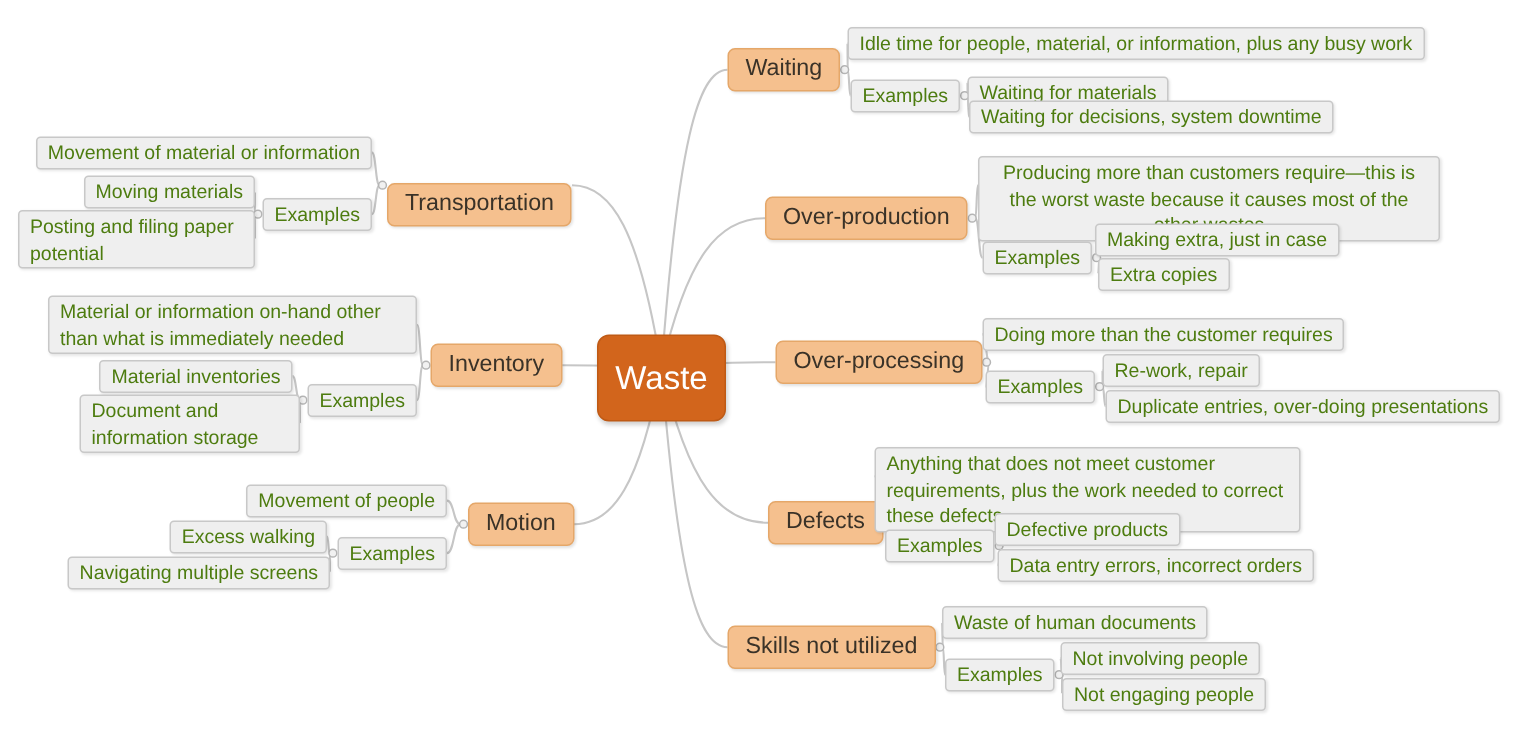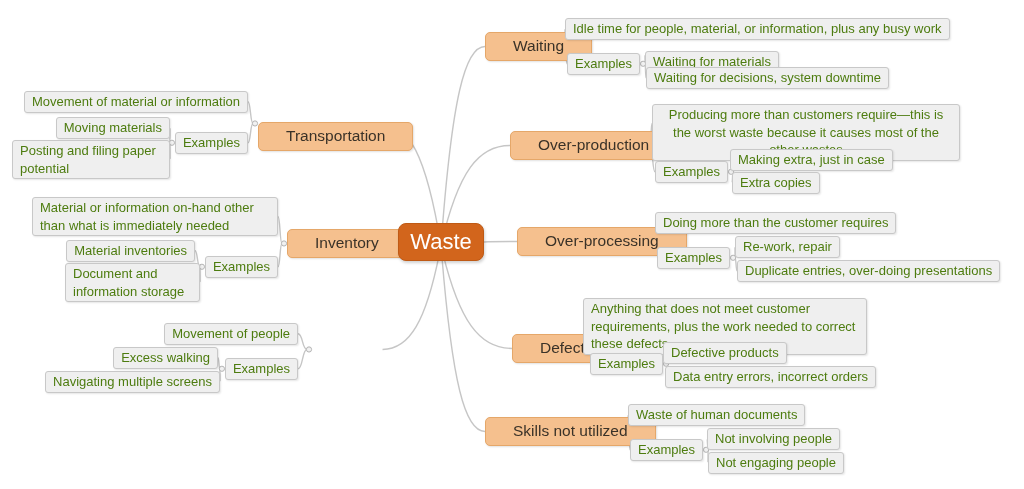--- a/index.html
+++ b/index.html
@@ -15,21 +15,21 @@
     border-radius:3px;color:#4d7c0f;
   }
   .leaf{
     background:#efefef;border:1px solid #c8c8c8;
     font-size:13px;line-height:1.35;padding:1px 7px;
     box-shadow:1px 1px 2px rgba(0,0,0,0.10);
   }
   .wrap{white-space:normal;}
   .topic{
     background:#f5c08e;border:1px solid #e5a769;border-radius:5px;
-    font-size:15.5px;line-height:1.35;padding:3px 27px;color:#3a3228;
+    font-size:15.5px;line-height:1.35;padding:3px 11px;color:#3a3228;
     box-shadow:1px 1px 2px rgba(0,0,0,0.12);
   }
   .center-node{
     background:#d2651c;border:1px solid #bf5a15;border-radius:8px;
     color:#ffffff;font-size:22px;z-index:2;
     display:flex;align-items:center;justify-content:center;
     box-shadow:1px 2px 3px rgba(0,0,0,0.18);
   }
   .t-center{text-align:center;}
 </style>
@@ -89,34 +89,35 @@
       <circle cx="626.578125" cy="431.4609375" r="2.6" class="dot"></circle>
       <circle cx="706.078125" cy="449.7734375" r="2.6" class="dot"></circle>
       <circle cx="255" cy="123.4609375" r="2.6" class="dot"></circle>
       <circle cx="171.921875" cy="142.7734375" r="2.6" class="dot"></circle>
       <circle cx="284" cy="243.4609375" r="2.6" class="dot"></circle>
       <circle cx="201.921875" cy="266.7734375" r="2.6" class="dot"></circle>
       <circle cx="309" cy="349.4609375" r="2.6" class="dot"></circle>
       <circle cx="221.921875" cy="368.7734375" r="2.6" class="dot"></circle>
     </svg>
 
-  <div class="node center-node" style="left:398px;top:223px;width:86px;height:38px">Waste</div>
+  <div class="node center-node" style="left:398px;top:223px;width:86px;height:58px">Waste</div>
 
   <div class="node topic" style="left:258px;top:122px">Transportation</div>
   <div class="node leaf" style="right:776px;top:91px">Movement of material or information</div>
   <div class="node leaf" style="right:776px;top:132px">Examples</div>
   <div class="node leaf" style="right:854px;top:117px">Moving materials</div>
   <div class="node leaf wrap" style="right:854px;top:140px;width:158px">Posting and filing paper potential</div>
 
   <div class="node topic" style="left:287px;top:229px">Inventory</div>
   <div class="node leaf wrap" style="right:746px;top:197px;width:246px">Material or information on-hand other than what is immediately needed</div>
   <div class="node leaf" style="right:746px;top:256px">Examples</div>
   <div class="node leaf" style="right:829px;top:240px">Material inventories</div>
-  <div class="node leaf wrap" style="right:824px;top:263px;width:135px">Document and information storage</div>
+  <div class="node leaf wrap" style="right:824px;top:263px;width:147px">Document and information storage</div>
 
+  <div class="node topic" style="left:312px;top:335px">Motion</div>
   <div class="node leaf" style="right:726px;top:323px">Movement of people</div>
   <div class="node leaf" style="right:726px;top:358px">Examples</div>
   <div class="node leaf" style="right:806px;top:347px">Excess walking</div>
   <div class="node leaf" style="right:804px;top:371px">Navigating multiple screens</div>
 
   <div class="node topic" style="left:485px;top:32px">Waiting</div>
   <div class="node leaf" style="left:565px;top:18px">Idle time for people, material, or information, plus any busy work</div>
   <div class="node leaf" style="left:567px;top:53px">Examples</div>
   <div class="node leaf" style="left:645px;top:51px">Waiting for materials</div>
   <div class="node leaf" style="left:646px;top:67px">Waiting for decisions, system downtime</div>

